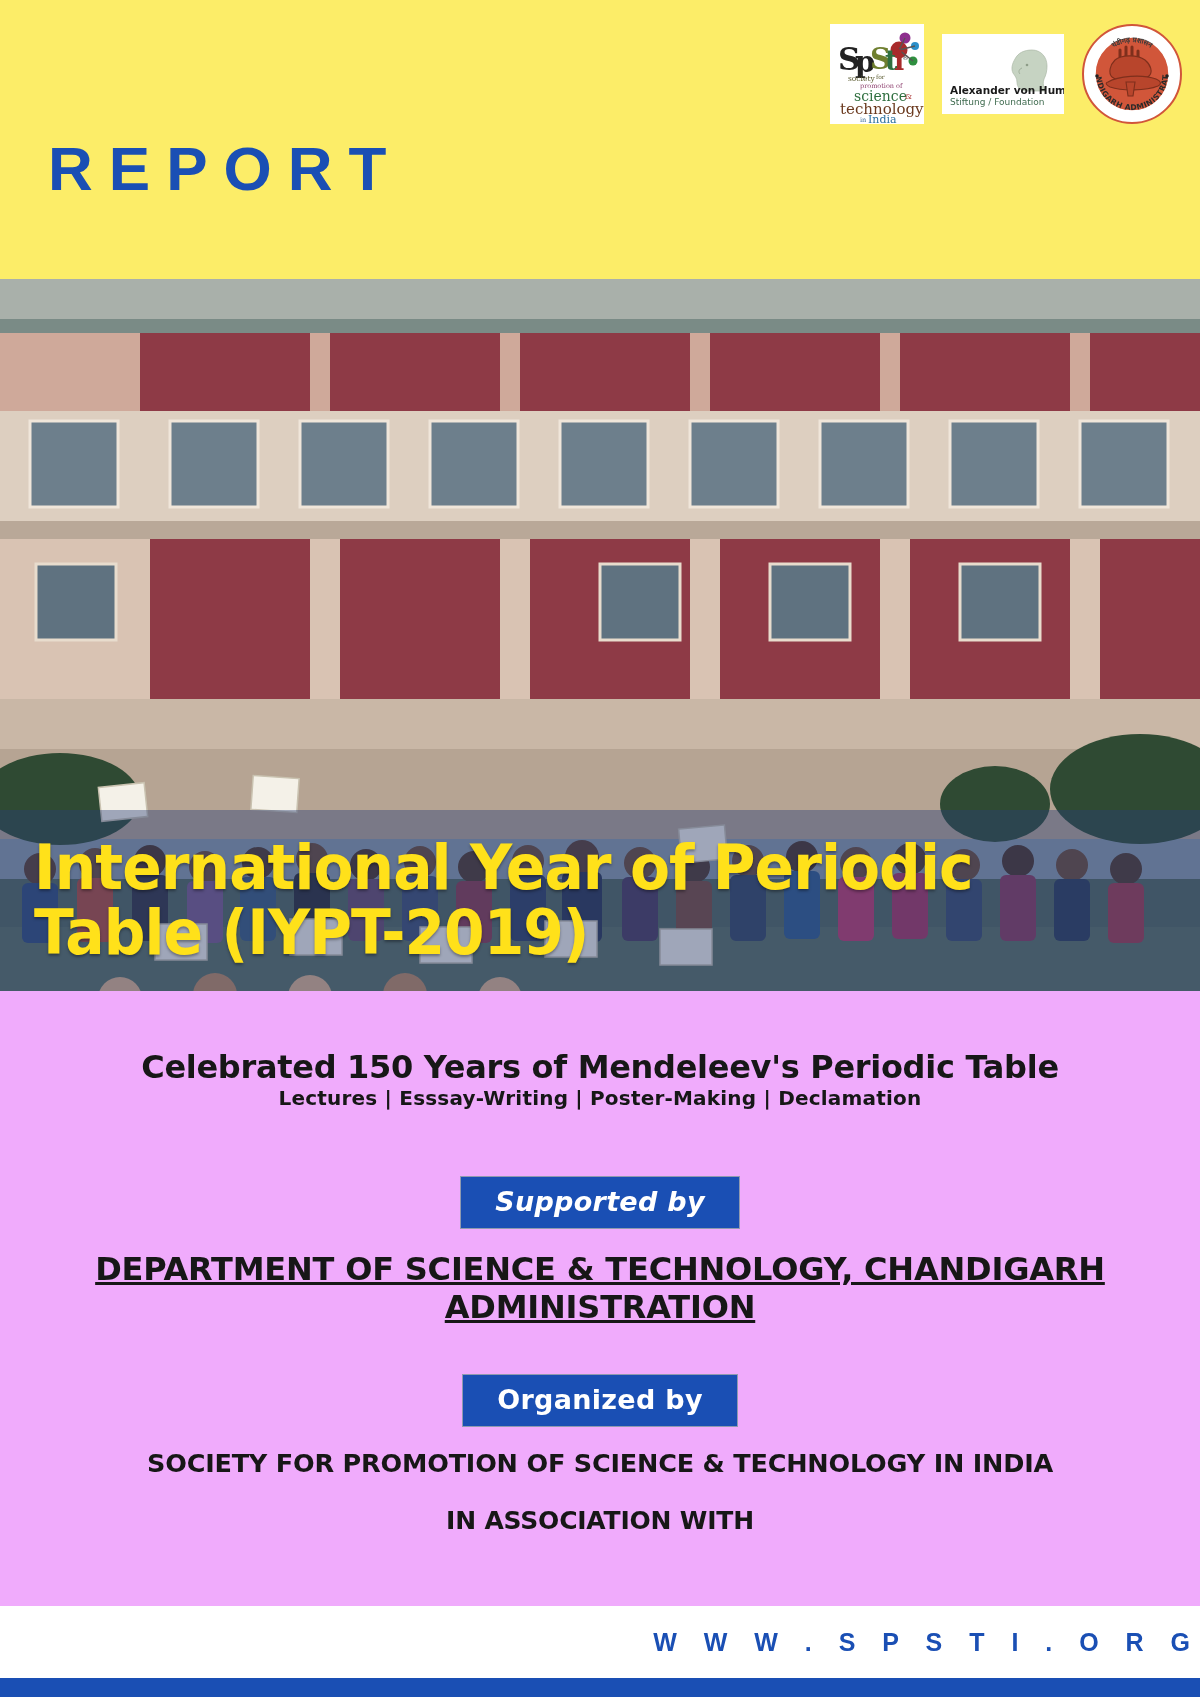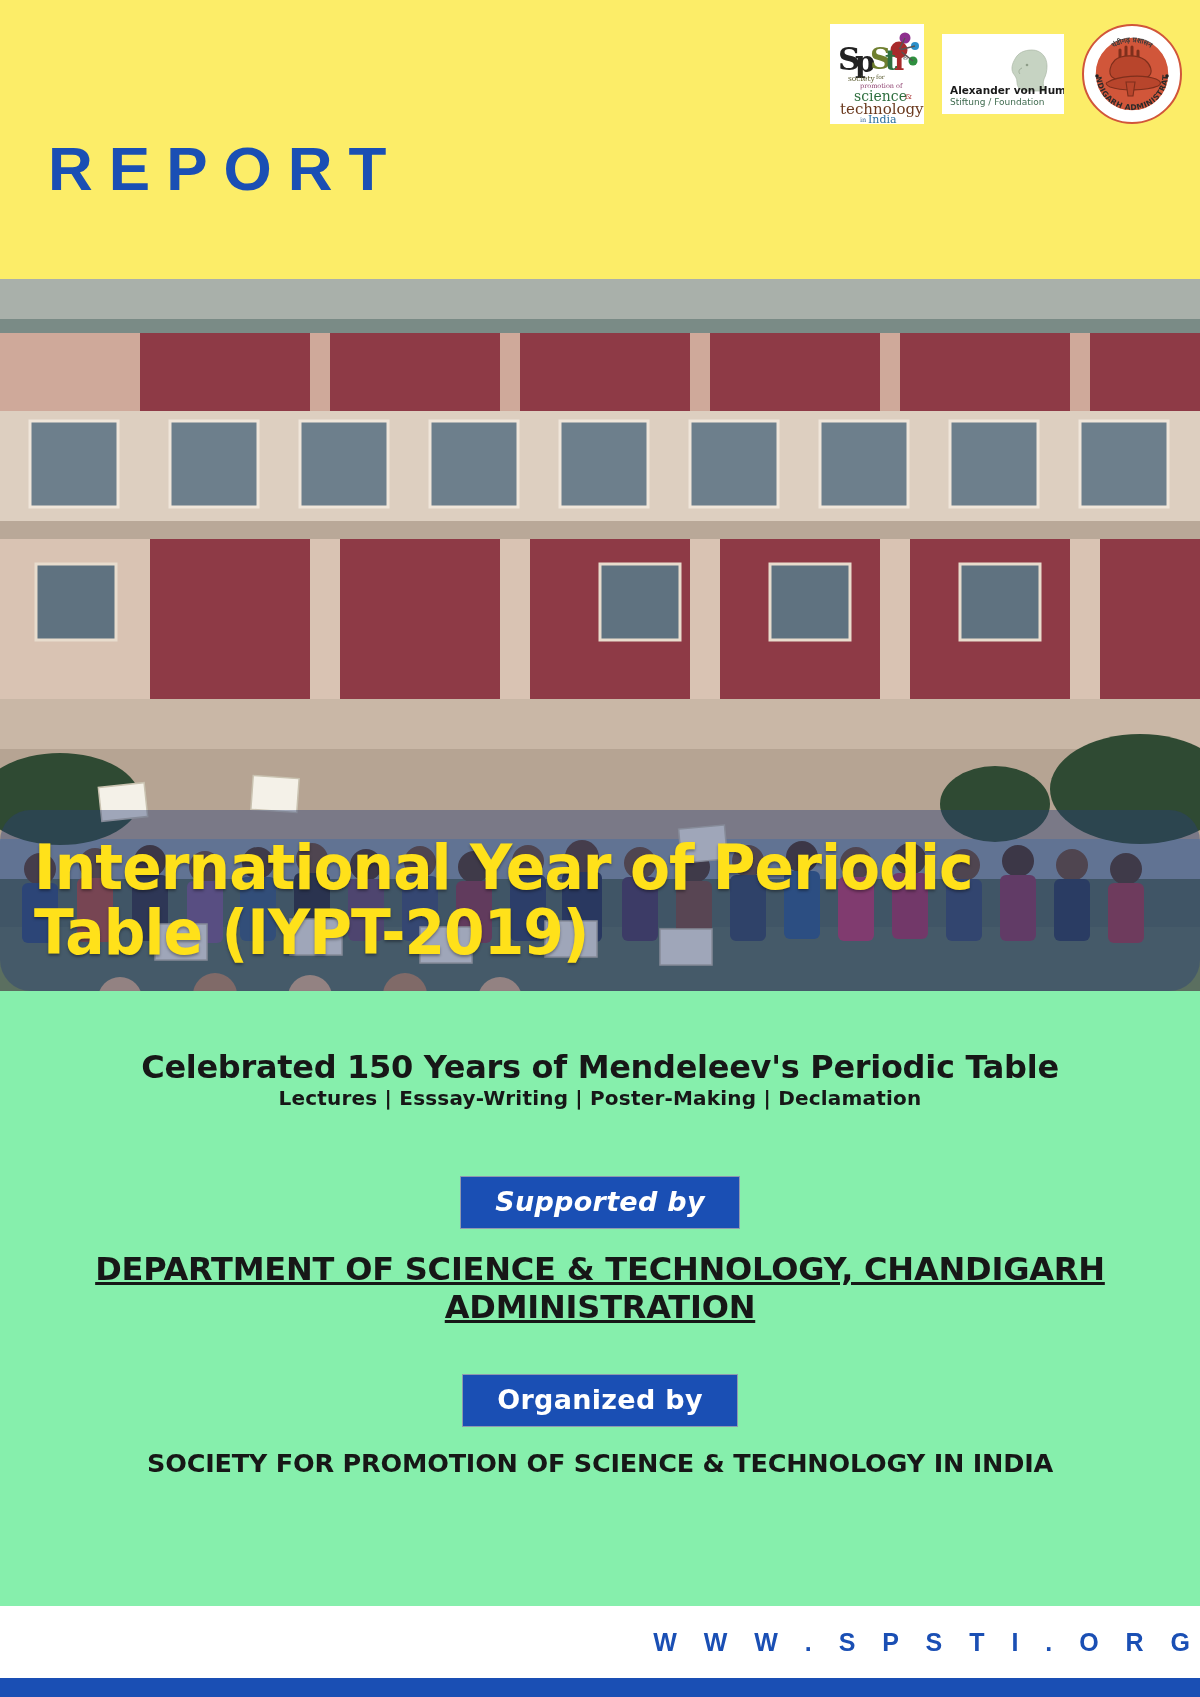--- a/index.html
+++ b/index.html
@@ -71,21 +71,20 @@
     position:absolute;
     left:0;
     top:810px;
     width:1200px;
     height:181px;
     background:rgba(40,62,120,0.42);
     display:flex;
     flex-direction:column;
     justify-content:center;
     padding-left:34px;
-    border-radius:31px;
   }
   .title-line {
     color:#ffe11a;
     font-family:"DejaVu Sans", sans-serif;
     font-weight:bold;
     font-size:62px;
     line-height:1.04;
     letter-spacing:-1px;
     transform:scaleX(0.94);
     transform-origin:left center;
@@ -93,21 +92,21 @@
     white-space:nowrap;
   }
 
   
   .lower {
     position:absolute;
     left:0;
     top:991px;
     width:1200px;
     height:615px;
-    background:#86efac;
+    background:#f0abfc;
     text-align:center;
   }
 
   .tagline {
     margin-top:57px;
     font-family:"DejaVu Sans", sans-serif;
     font-size:32px;
     font-weight:bold;
     color:#171717;
     letter-spacing:-0.3px;
@@ -403,20 +402,21 @@
       <span class="badge">Supported by</span>
     </div>
     <div class="org-line dst-line">DEPARTMENT OF SCIENCE &amp; TECHNOLOGY, CHANDIGARH ADMINISTRATION</div>
 
     <div class="badge-wrap-2">
       <span class="badge">Organized by</span>
     </div>
     <div class="org-line spsti-line">SOCIETY FOR PROMOTION OF SCIENCE &amp; TECHNOLOGY IN INDIA</div>
 
     <div class="org-line assoc-line">
+      <div>IN ASSOCIATION WITH</div>
     </div>
   </div>
 
   <div class="footer-white">
     <span class="footer-url">W W W . S P S T I . O R G</span>
   </div>
   <div class="footer-bar"></div>
 
 </div>
 

